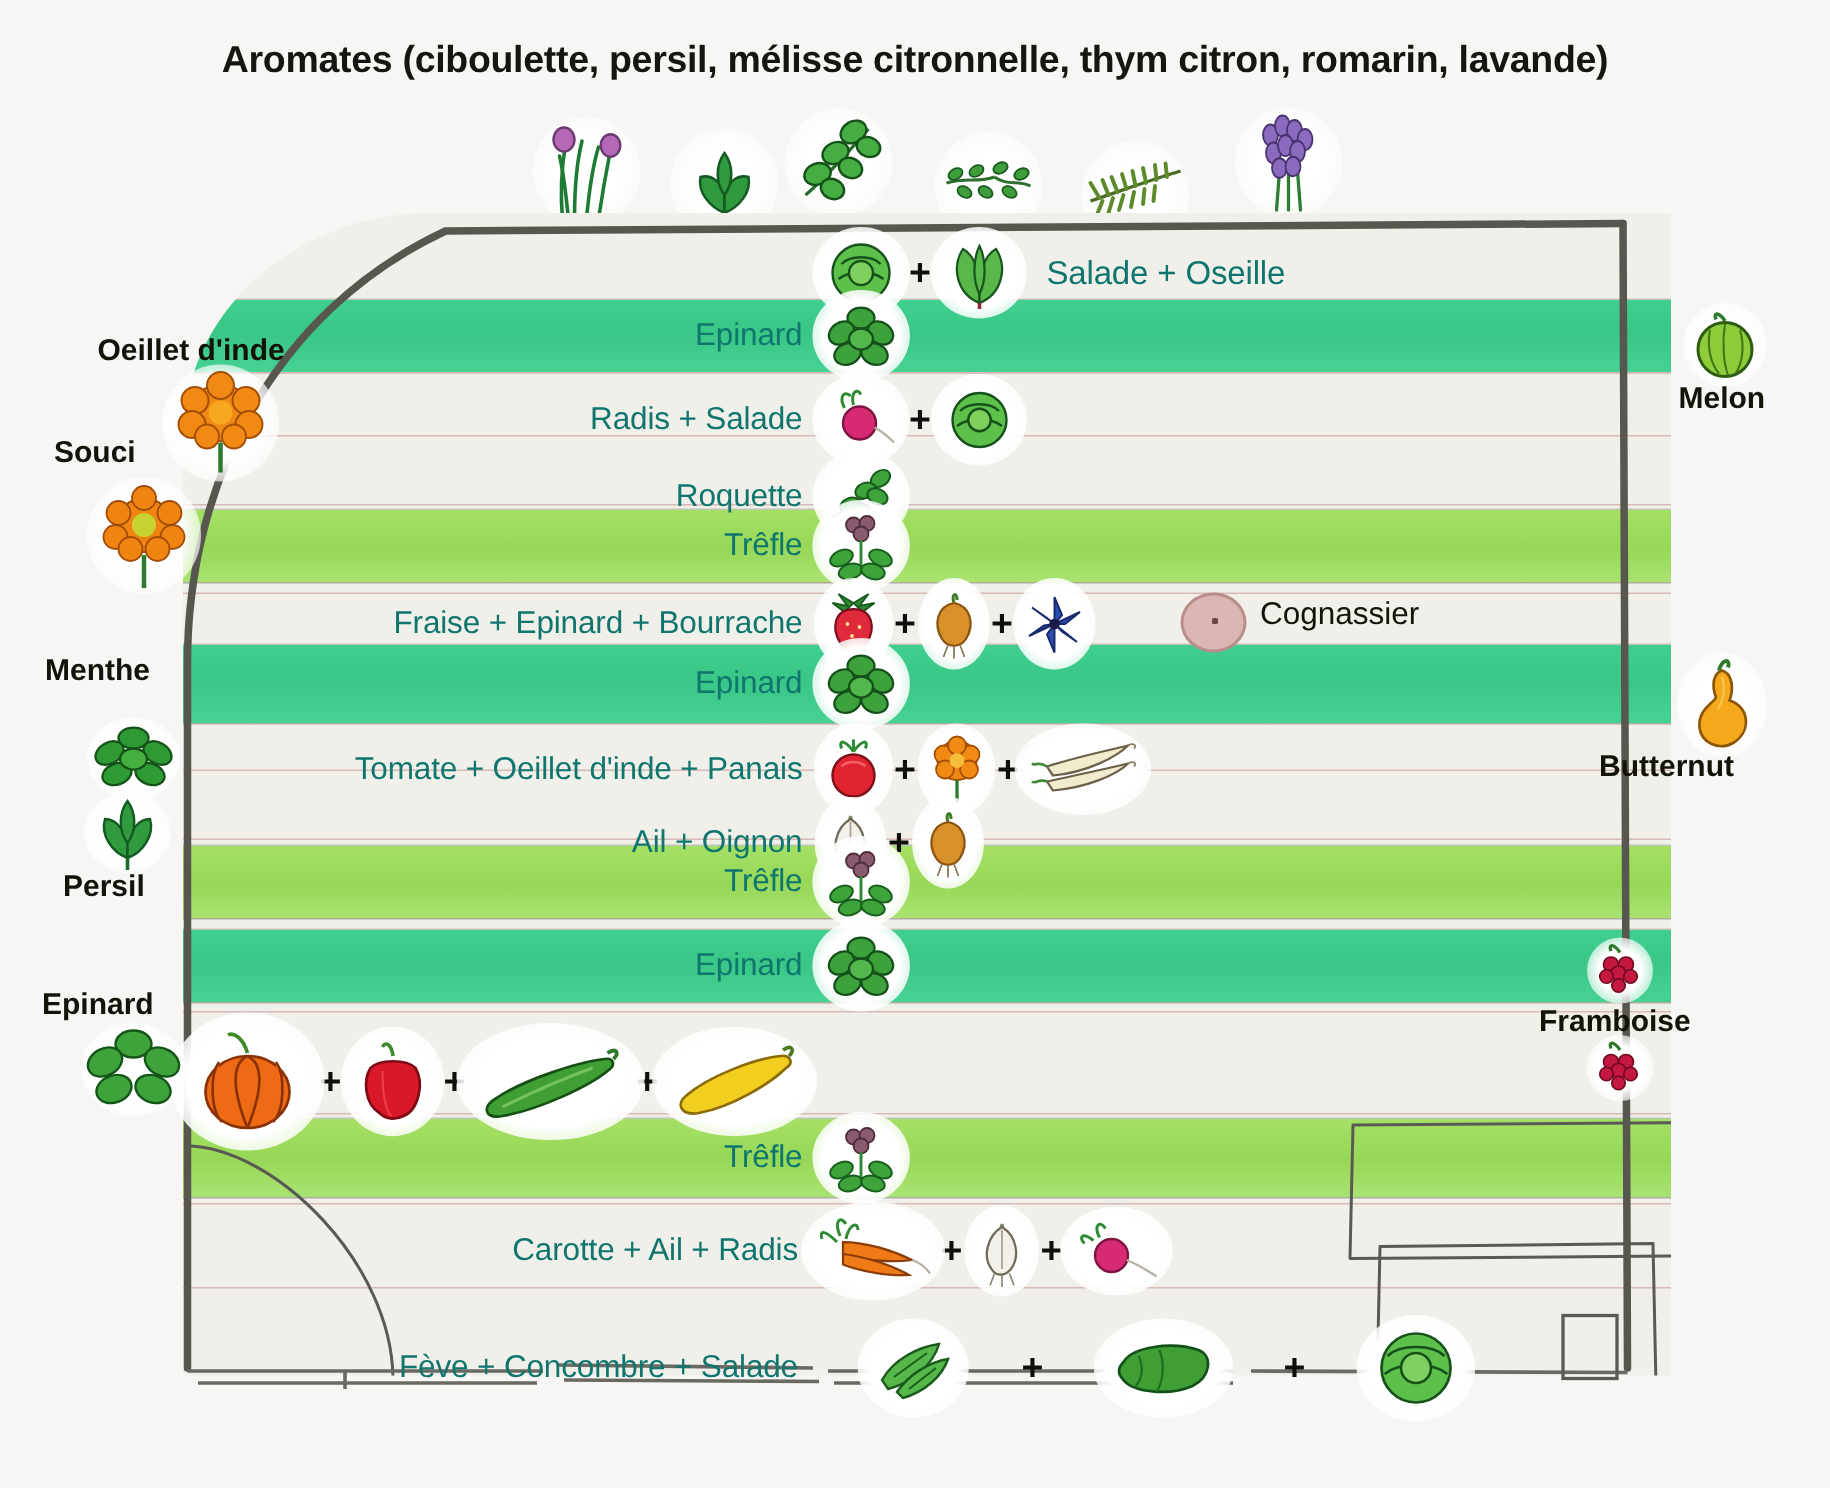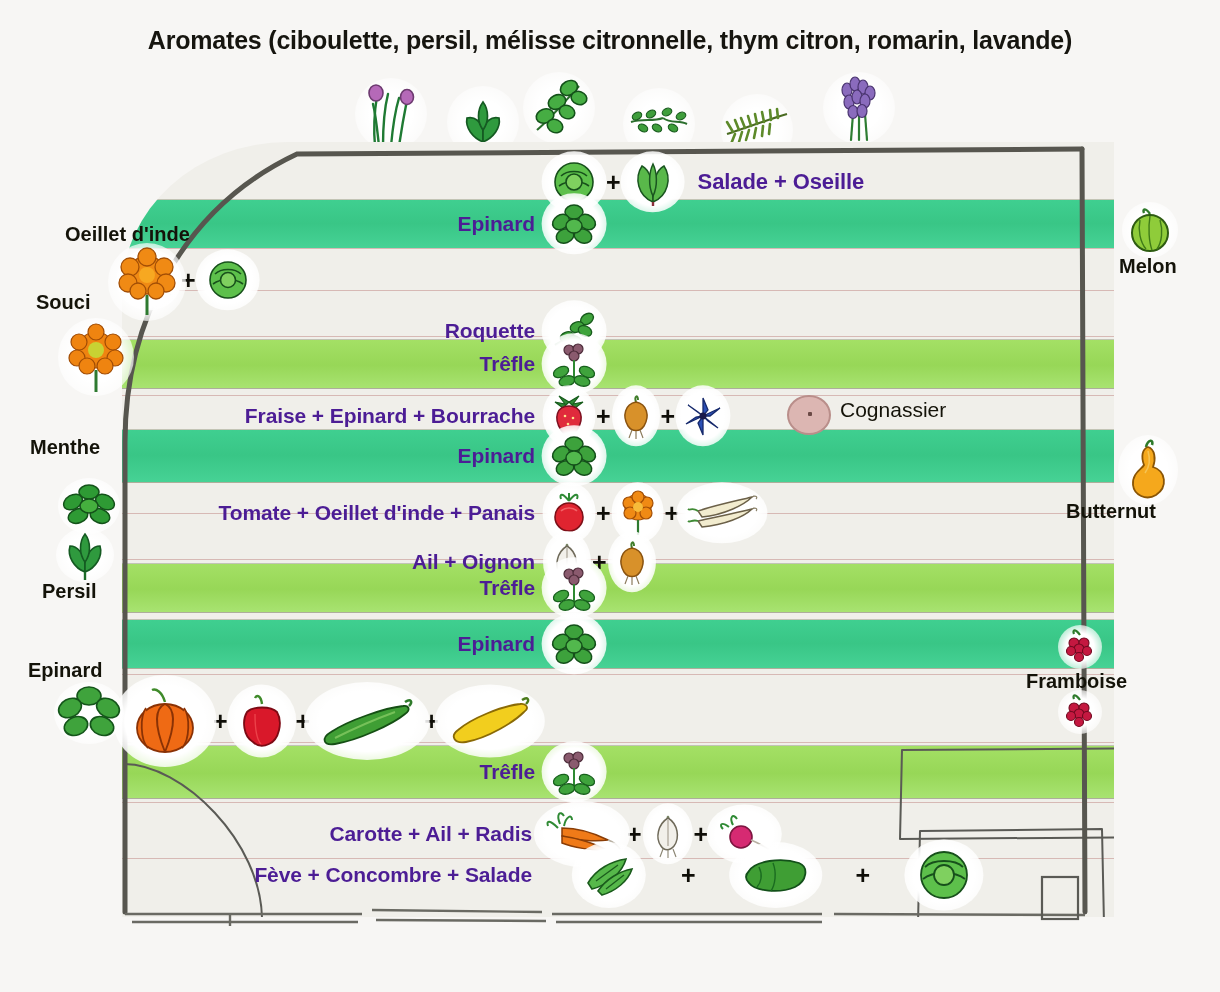--- a/index.html
+++ b/index.html
@@ -60,21 +60,21 @@
   
   .wall-svg { position:absolute; inset:0; width:100%; height:100%; overflow:visible; pointer-events:none; }
 
   
   .row {
     position:absolute; left:0; width:100%;
     display:flex; align-items:center;
     white-space:nowrap;
   }
   .row-label {
-    font-size:21px; font-weight:bold; color:#4c1d95;
+    font-size:21px; font-weight:normal; color:#0f766e;
     letter-spacing:-0.1px;
   }
   .row-label.big { font-size:22px; }
   .ic {
     position:relative; display:inline-block;
     width:54px; height:52px; vertical-align:middle;
     flex:0 0 auto;
   }
   .ic .oval {
     position:absolute; left:50%; top:50%; transform:translate(-50%,-50%);
@@ -311,20 +311,21 @@
           <ellipse cx="40" cy="24" rx="9" ry="7" transform="rotate(35 40 24)"></ellipse>
           <ellipse cx="18" cy="38" rx="9" ry="7" transform="rotate(-20 18 38)"></ellipse>
           <ellipse cx="36" cy="38" rx="9" ry="7" transform="rotate(20 36 38)"></ellipse>
           <ellipse cx="27" cy="28" rx="8" ry="7" fill="#52b84d"></ellipse>
             </g>
           </svg>
         </span>
     </div>
 
     <div class="row" style="top:112px; padding-left:0;">
+      <span class="row-label" style="width:425px; text-align:right; padding-right:12px;">Radis + Salade</span>
       <span class="ic">
           <span class="oval"></span>
         <svg viewBox="0 0 54 52">
           <g stroke="#2f8a34" stroke-width="2" fill="none">
               <path d="M16 18 C12 10 16 6 20 10"></path>
               <path d="M22 16 C20 8 24 4 27 9"></path>
             </g>
           <circle cx="26" cy="28" r="11" fill="#d62a72" stroke="#7d1540" stroke-width="1.6"></circle>
           <path d="M36 31 C42 34 46 38 49 41" stroke="#b8b0a2" stroke-width="1.6" fill="none"></path>
         </svg>
@@ -666,21 +667,21 @@
           <g stroke="#2f8a34" stroke-width="2" fill="none">
               <path d="M16 18 C8 12 6 16 10 20"></path>
               <path d="M20 16 C16 8 20 4 24 10"></path>
             </g>
           <circle cx="28" cy="28" r="11" fill="#d62a72" stroke="#7d1540" stroke-width="1.6"></circle>
           <path d="M38 31 C46 34 52 38 58 42" stroke="#b8b0a2" stroke-width="1.6" fill="none"></path>
         </svg>
         </span>
     </div>
 
-    <div class="row" style="top:703px; padding-left:0;gap:36px;">
+    <div class="row" style="top:740px; padding-left:0;gap:36px;">
       <span class="row-label" style="width:420px; text-align:right; padding-right:10px;">Fève + Concombre + Salade</span>
       <span class="ic" style="width:62px; height:56px;">
           <span class="oval"></span>
         <svg viewBox="0 0 62 56">
           <g fill="#56b84a" stroke="#1a5b1c" stroke-width="1.6">
             <path d="M10 36 C18 22 34 14 48 12 C44 26 30 38 14 42 Z"></path>
             <path d="M20 44 C28 32 42 24 54 22 C50 34 38 44 24 48 Z"></path>
           </g>
           <g stroke="#1a5b1c" stroke-width="1.2" fill="none">
               <path d="M18 34 L40 18"></path>

